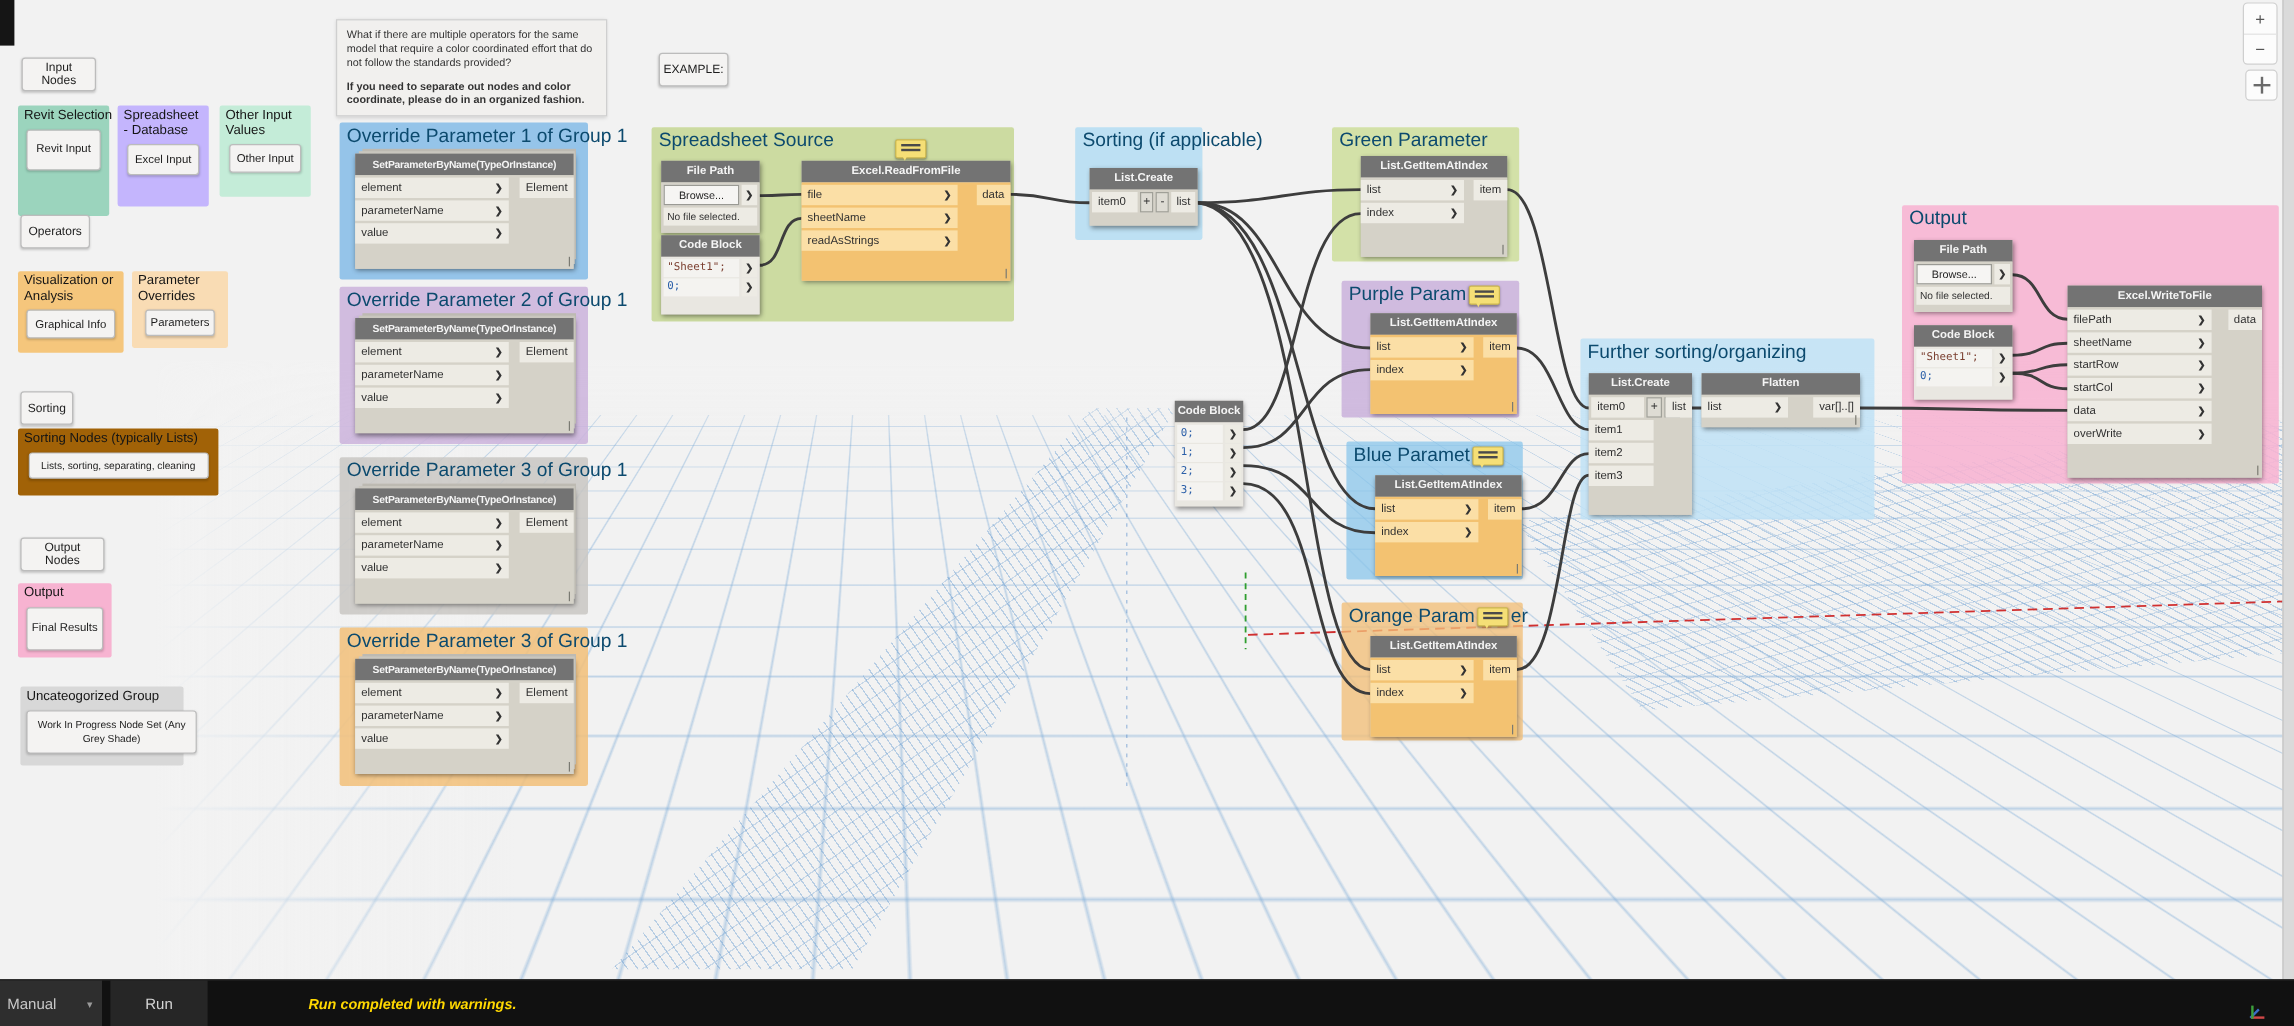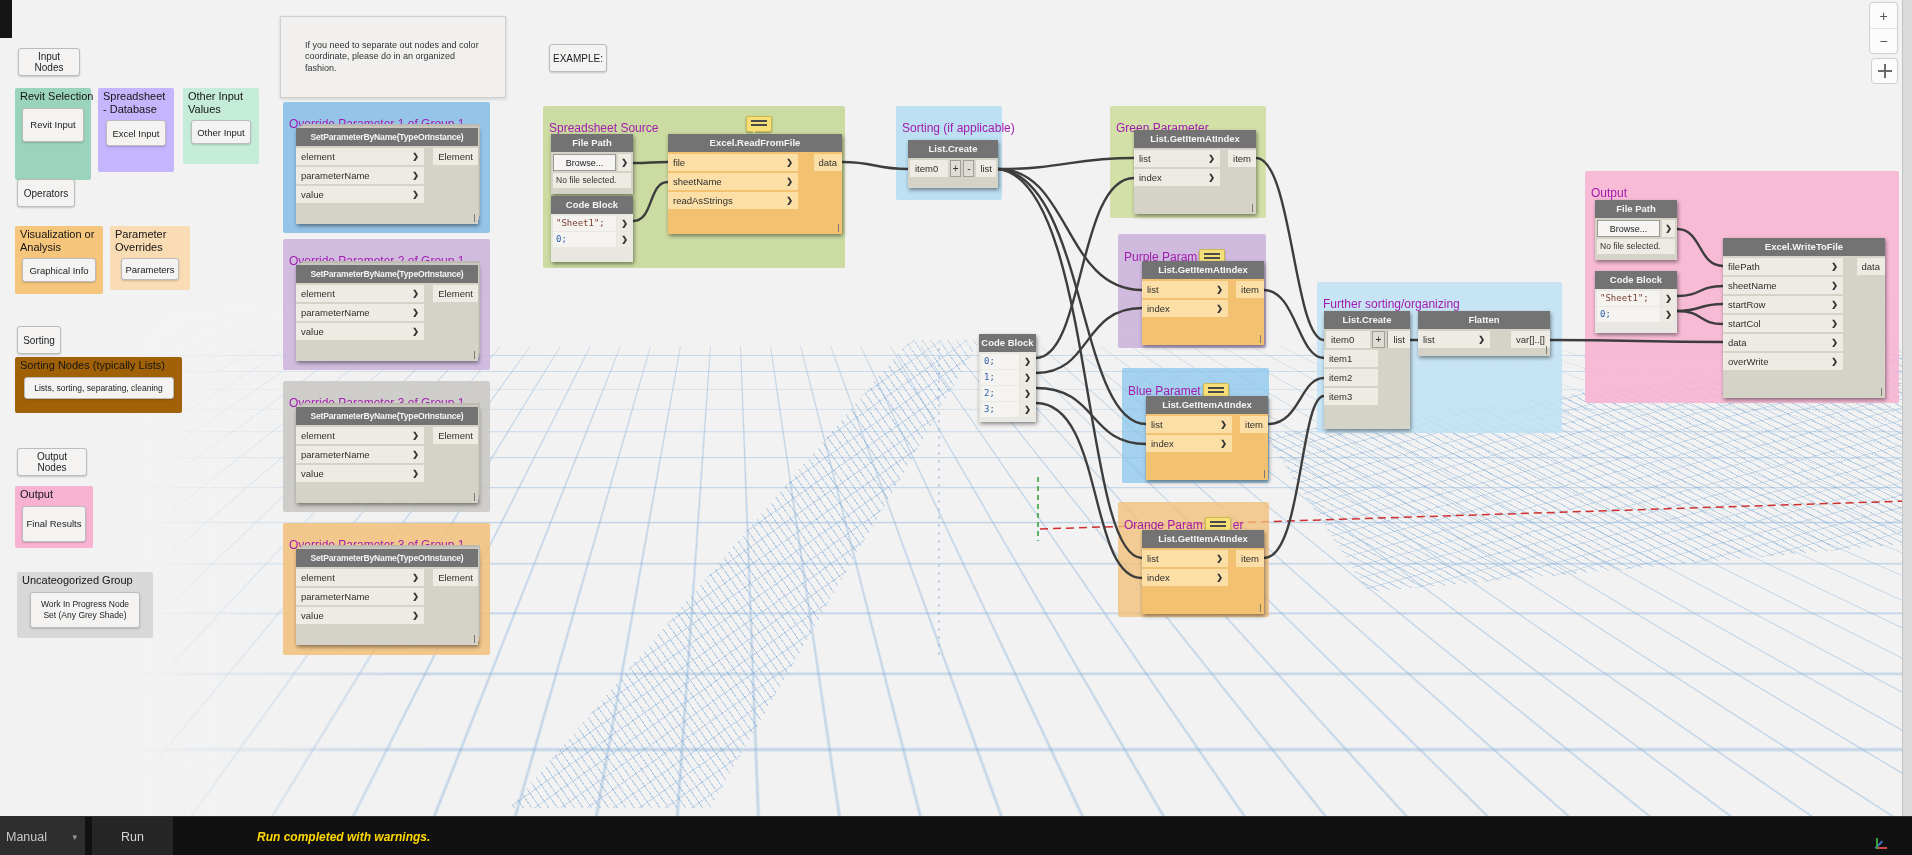--- a/index.html
+++ b/index.html
@@ -21,21 +21,21 @@
                repeating-linear-gradient(-15deg,rgba(110,160,210,.28) 0 1px,transparent 1px 12px);
     clip-path:polygon(0 35%,100% 0,100% 80%,16% 100%);}
   #fade{position:absolute;inset:0;z-index:2;pointer-events:none;
     background:linear-gradient(90deg,#f2f2f2 130px,rgba(242,242,242,0) 430px),
                linear-gradient(180deg,#f2f2f2 300px,rgba(242,242,242,0) 368px);}
   svg.layer{position:absolute;left:0;top:0;z-index:3;pointer-events:none;}
   #wires{z-index:5;}
 
   
   .cgroup{position:absolute;z-index:4;border-radius:2px;}
-  .gtitle{font-size:12px;color:#a21caf;padding:15px 6px 0;white-space:nowrap;display:flex;align-items:center;gap:2px;}
+  .gtitle{font-size:16px;color:#0c4a6e;padding:3px 6px 0;white-space:nowrap;display:flex;align-items:center;gap:2px;}
 
   
   .node{position:absolute;z-index:6;display:flex;flex-direction:column;background:#d5d2c8;
         box-shadow:1px 2px 4px rgba(0,0,0,.45);}
   .stacked{box-shadow:2px -3px 0 -1px #c9c6be,4px -6px 0 -2px #bdbab2,1px 2px 4px rgba(0,0,0,.45);}
   .nhead{height:18px;line-height:18px;background:#737373;color:#f5f5f5;font-size:9.5px;font-weight:bold;
          text-align:center;white-space:nowrap;overflow:hidden;flex:0 0 18px;}
   .nhead.tight{font-size:8.6px;letter-spacing:-.2px;}
   .nbody{position:relative;flex:1;padding-top:2px;background:#d5d2c8;}
   .warn .nbody{background:#f3c271;}
@@ -76,21 +76,21 @@
   .lbtn{position:absolute;z-index:8;background:#f4f3f2;border:1px solid #bcbcbc;border-radius:3px;
         box-shadow:0 1px 2px rgba(0,0,0,.18);font-size:10px;color:#1d1d1d;display:flex;align-items:center;
         justify-content:center;text-align:center;padding:2px 4px;box-sizing:border-box;}
   .lgroup{position:absolute;z-index:8;border-radius:2px;padding:2px 5px;box-sizing:border-box;}
   .lgtitle{font-size:11px;color:#151515;line-height:1.15;}
   .lgbtn{margin:5px auto 0;background:#f4f3f2;border:1px solid #bcbcbc;border-radius:3px;
          box-shadow:0 1px 2px rgba(0,0,0,.18);font-size:9.5px;color:#1d1d1d;display:flex;align-items:center;
          justify-content:center;text-align:center;padding:2px 3px;line-height:1.2;box-sizing:border-box;}
   #note-box{position:absolute;left:280px;top:16px;width:226px;z-index:8;background:#f1f0ee;border:1px solid #cfcfcf;
             box-shadow:0 1px 3px rgba(0,0,0,.15);padding:7px 8px;font-size:9px;color:#333;line-height:1.25;box-sizing:border-box;}
-  #note-box p{margin:0 0 9px;} #note-box p:last-child{margin:16px;}
+  #note-box p{margin:0 0 9px;} #note-box p:last-child{margin:0;font-weight:bold;}
 
   
   #corner-black{position:absolute;left:0;top:0;width:12px;height:38px;background:#151515;z-index:9;}
   #right-strip{position:absolute;right:0;top:0;width:10px;height:855px;background:#dadada;border-left:1px solid #c4c4c4;z-index:9;box-sizing:border-box;}
   #zoomctl{position:absolute;right:14px;top:2px;width:27px;z-index:9;background:#fcfcfc;border:1px solid #cfcfcf;border-radius:4px;overflow:hidden;}
   #zoomctl button{display:block;width:100%;height:25px;border:none;background:transparent;color:#555;font-size:14px;padding:0;}
   #zoomctl button + button{border-top:1px solid #e2e2e2;}
   #panbtn{position:absolute;right:14px;top:58px;width:27px;height:26px;z-index:9;background:#fcfcfc;border:1px solid #cfcfcf;border-radius:4px;}
   .pan-icon{position:relative;display:block;width:14px;height:14px;margin:0 auto;}
   .pan-icon .pv{position:absolute;left:6px;top:0;width:2px;height:14px;background:#6a6a6a;}
@@ -580,24 +580,25 @@
 
 <div class="lbtn" style="left:17px;top:448px;width:70px;height:28px">Output Nodes</div>
 
 <div class="lgroup" style="left:15px;top:486px;width:78px;height:62px;background:#f7b3d1">
   <div class="lgtitle">Output</div>
   <div class="lgbtn" style="width:64px;height:36px">Final Results</div>
 </div>
 
 <div class="lgroup" style="left:17px;top:572px;width:136px;height:66px;background:#d8d8d8">
   <div class="lgtitle" style="white-space:nowrap">Uncateogorized Group</div>
-  <div class="lgbtn" style="width:110px;height:36px;font-size:8.5px">Work In Progress Node Set (Any Grey Shade)</div>
+  <div class="lgbtn" style="width:142px;height:36px;font-size:8.5px">Work In Progress Node Set (Any Grey Shade)</div>
 </div>
 
 <div id="note-box">
+  <p>What if there are multiple operators for the same model that require a color coordinated effort that do not follow the standards provided?</p>
   <p>If you need to separate out nodes and color coordinate, please do in an organized fashion.</p>
 </div>
 <div class="lbtn" style="left:549px;top:44px;width:58px;height:28px">EXAMPLE:</div>
 
 <div id="corner-black"></div>
 <div id="right-strip"></div>
 <div id="zoomctl">
   <button>+</button>
   <button>−</button>
 </div>

